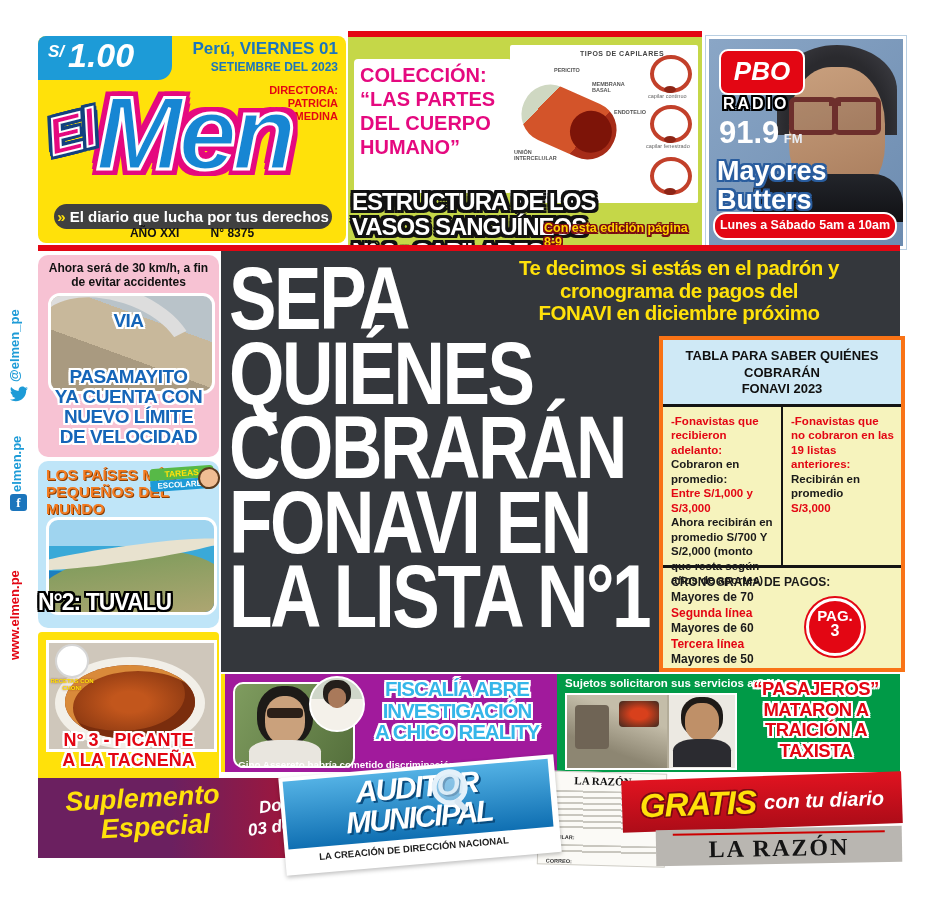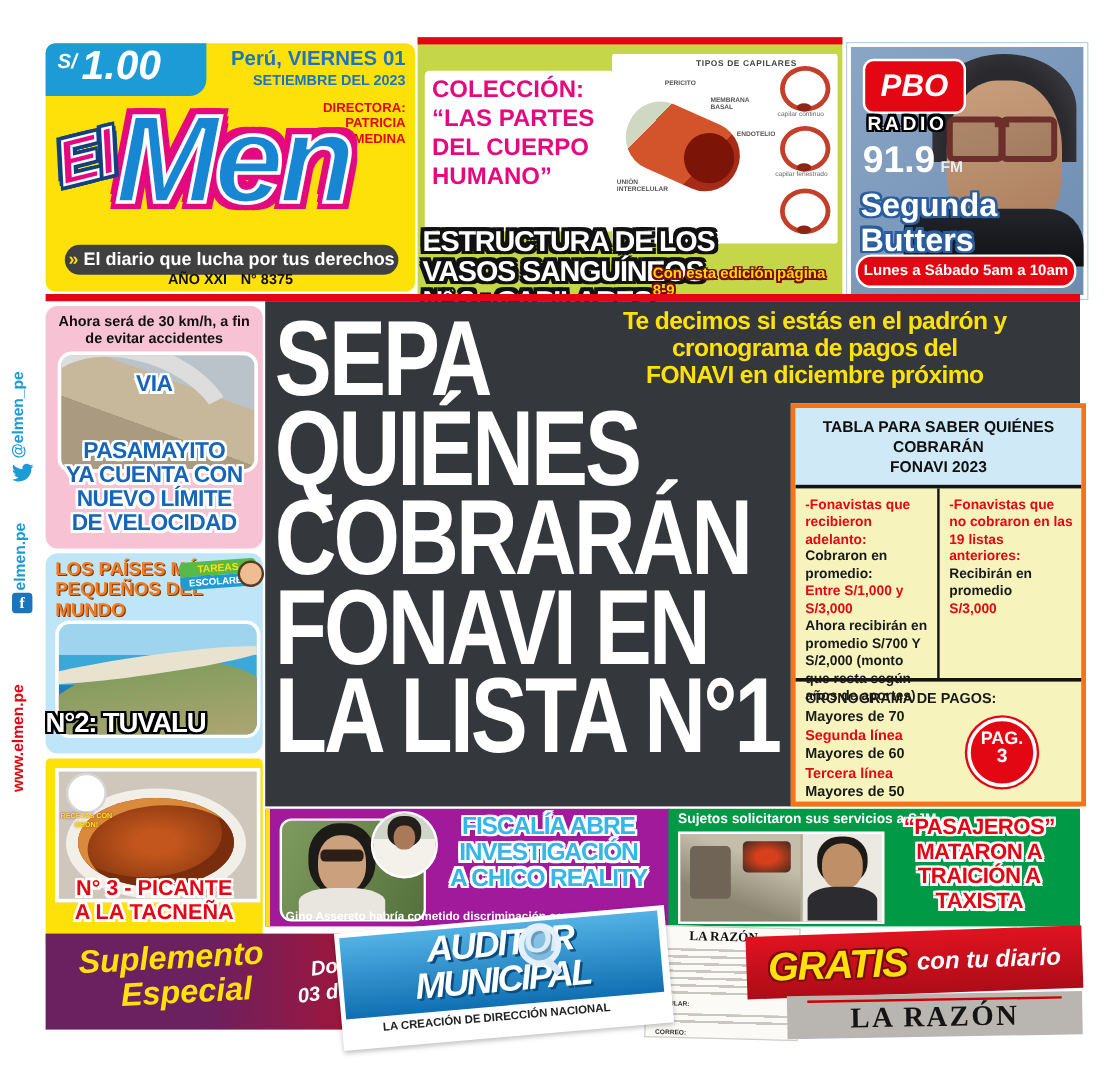--- a/index.html
+++ b/index.html
@@ -22,21 +22,21 @@
   .logo-el{left:10px;top:66px;font-size:52px;font-weight:bold;font-style:italic;color:#e5097f;
            -webkit-text-stroke:2px #fff;transform:rotate(-14deg);
            text-shadow:-4px -4px 0 #13407e,-4px 0 0 #13407e,-4px 4px 0 #13407e,0 -4px 0 #13407e,0 4px 0 #13407e,4px -4px 0 #13407e,4px 0 0 #13407e,4px 4px 0 #13407e;z-index:2}
   .logo-men{left:58px;top:38px;font-size:104px;font-weight:bold;font-style:italic;color:#1786d3;
             -webkit-text-stroke:3px #fff;letter-spacing:-4px;
             text-shadow:-6px -6px 0 #e5097f,-6px 0 0 #e5097f,-6px 6px 0 #e5097f,0 -6px 0 #e5097f,0 6px 0 #e5097f,6px -6px 0 #e5097f,6px 0 0 #e5097f,6px 6px 0 #e5097f}
   .slogan{left:16px;top:168px;width:278px;height:25px;background:#404040;border-radius:13px;color:#fff;
           font-size:15px;font-weight:bold;text-align:center;line-height:25px}
   .slogan .arr{color:#ffe10a}
   .edblk{left:0;bottom:3px;width:100%;text-align:center;color:#111;font-size:12px;font-weight:bold}
-  .edblk span{margin:0 4px}
+  .edblk span{margin:0 14px}
 
   
   .midp{left:348px;top:31px;width:354px;height:212px;background:#c5d748;border-top:6px solid #e30613}
   .kickbox{left:6px;top:22px;width:150px;height:130px;background:#fff;border-radius:4px;
            color:#e5097f;font-size:20px;font-weight:bold;line-height:24px;padding:4px 2px 0 6px}
   .estr{left:4px;top:152px;width:340px;color:#fff;font-size:24px;font-weight:bold;line-height:25px;letter-spacing:-1px}
   .edbadge{left:196px;top:184px;font-size:12.5px;font-weight:bold;color:#ffd400}
   .diag{left:162px;top:8px;width:188px;height:158px;background:#fff;border-radius:2px;overflow:hidden}
   .diag .ttl{left:70px;top:5px;font-size:7px;font-weight:bold;color:#444;letter-spacing:.5px}
   .tube{left:10px;top:48px;width:98px;height:58px;border-radius:28px;transform:rotate(24deg);
@@ -244,21 +244,21 @@
         <i class="r"></i>
       </div>
     <div class="abs pbo-body"></div>
     <div class="abs pbobox">PBO</div>
     <div class="abs pboradio olb">RADIO</div>
     <div class="abs pbofreq">
       <span style="font-size:31px">91.9</span>
       <span style="font-size:13px;color:#e8edf4">FM</span>
     </div>
     <div class="abs pbohost">
-      <div>Segunda</div>
+      <div>Mayores</div>
       <div>Butters</div>
     </div>
     <div class="abs pbotime">Lunes a Sábado 5am a 10am</div>
   </div>
 
   <div class="abs redstrip"></div>
 
   <svg class="abs" style="left:9px;top:384px" width="20" height="20" viewBox="0 0 20 20">
     <path fill="#1d9bd7" d="M19 4.3c-.7.3-1.4.5-2.1.6.8-.5 1.3-1.2 1.6-2-.7.4-1.5.7-2.4.9C15.4 3 14.4 2.5 13.3 2.5c-2 0-3.7 1.7-3.7 3.7 0 .3 0 .6.1.9C6.6 6.9 3.9 5.4 2.1 3.1c-.3.6-.5 1.2-.5 1.9 0 1.3.7 2.4 1.7 3.1-.6 0-1.2-.2-1.7-.5v.1c0 1.8 1.3 3.3 3 3.6-.3.1-.6.1-1 .1-.2 0-.5 0-.7-.1.5 1.5 1.8 2.5 3.5 2.6-1.3 1-2.9 1.6-4.6 1.6H1c1.7 1 3.6 1.7 5.7 1.7 6.8 0 10.5-5.6 10.5-10.5v-.5c.7-.5 1.3-1.2 1.8-1.9z"></path>
   </svg>

